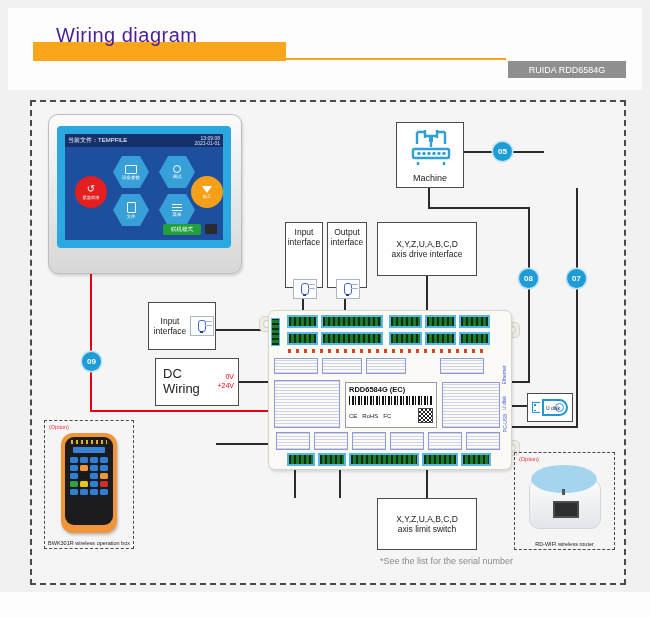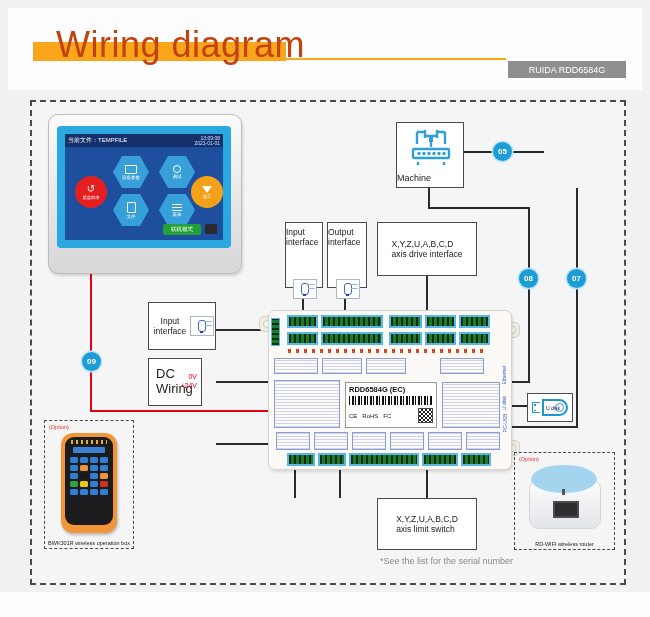--- a/index.html
+++ b/index.html
@@ -1,29 +1,29 @@
 <!DOCTYPE html>
 <html><head>
 <meta charset="utf-8">
 <style>
   html,body{margin:0;padding:0}
   body{width:650px;height:617px;background:#f1f1f1;font-family:"Liberation Sans",sans-serif;position:relative;overflow:hidden}
   .abs{position:absolute}
   .canvas{position:absolute;left:0;top:0;width:650px;height:617px}
   .white-band{background:#fdfdfd}
   
-  .title{font-size:36px;color:#c2410c;letter-spacing:.5px;z-index:3}
+  .title{font-size:20px;color:#4c1d95;letter-spacing:.5px;z-index:3}
   .title-hl{background:#f9a61a;z-index:2}
   .title-line{background:#f9a61a;height:2px;z-index:2}
   .badge{background:#8f8f8f;color:#fff;font-size:9px;display:flex;align-items:center;justify-content:center;z-index:3}
   
   .frame{border:2px dashed #4a4a4a;background:#f5f5f5}
   
   .dbox{background:#fff;border:1.5px solid #4a4a4a;box-sizing:border-box;color:#222}
-  .dbox .lbl{font-size:8.5px;line-height:10px;text-align:left;color:#222}
+  .dbox .lbl{font-size:8.5px;line-height:10px;text-align:center;color:#222}
   
   .wire{background:#2b2b2b}
   .rwire{background:#e60012}
   
   .node{width:19px;height:19px;border-radius:50%;background:#1e9cd6;color:#fff;font-size:8px;font-weight:bold;display:flex;align-items:center;justify-content:center;z-index:5;box-shadow:0 0 0 1.5px #bfe4f6}
   
   .panel{background:linear-gradient(#fbfbfb,#d7d7d7);border:1px solid #bdbdbd;border-radius:10px;box-shadow:1px 2px 3px rgba(0,0,0,.15)}
   .bezel{background:#2ba8e0;border-radius:4px}
   .screen{background:#1d4f9e;overflow:hidden}
   .scr-head{background:#14316b;color:#fff;font-size:6px;display:flex;justify-content:space-between;align-items:center;padding:0 3px;box-sizing:border-box}
@@ -220,21 +220,21 @@
       <span>interface</span>
     </div>
     <div class="icon-opto abs" style="left:41px;top:13px;width:22px;height:18px">
         <div class="comp"></div>
         <div class="dot"></div>
         <div class="ln1"></div>
         <div class="ln2"></div>
       </div>
   </div>
 
-  <div class="abs dbox" style="left:148px;top:358px;width:54px;height:48px">
+  <div class="abs dbox" style="left:155px;top:358px;width:84px;height:48px">
     <div class="abs" style="left:7px;top:7px;font-size:13px;line-height:15px;color:#222">
       <span>DC</span><br>
       <span>Wiring</span>
     </div>
     <div class="abs" style="right:4px;top:13px;font-size:7px;line-height:9px;color:#e60012;text-align:right">
       <span>0V</span><br>
       <span>+24V</span>
     </div>
   </div>
 

